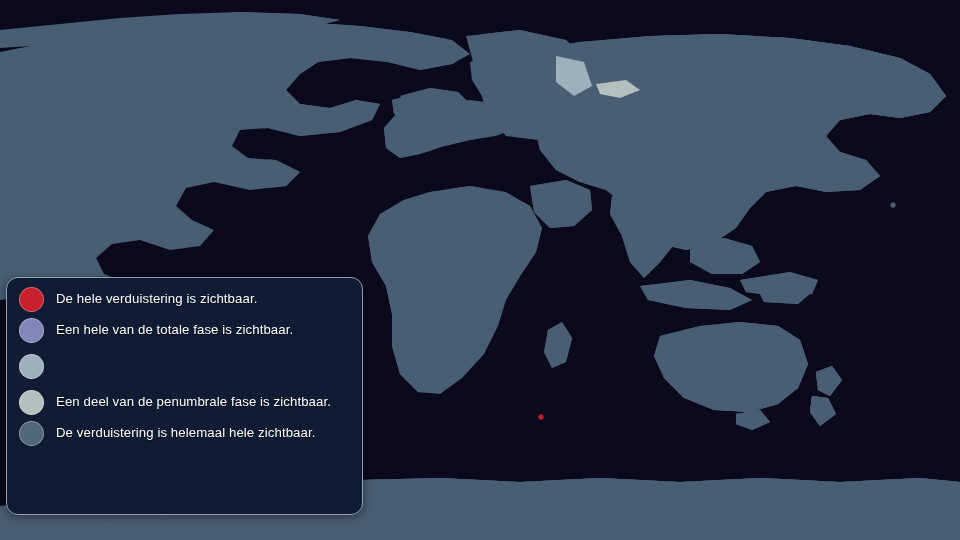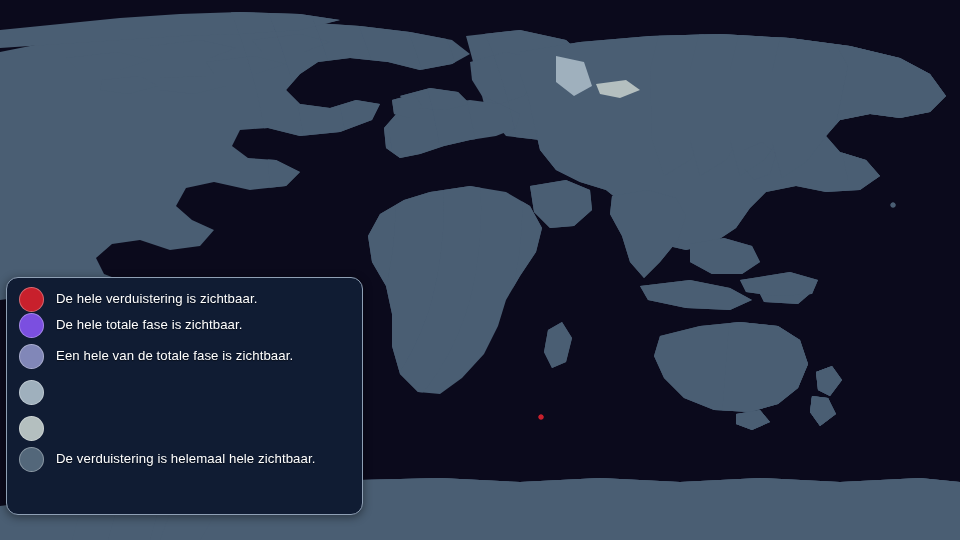--- a/index.html
+++ b/index.html
@@ -245,36 +245,33 @@
   </div>
 
   <div id="legend">
 
     <div class="lrow">
       <span class="sw" style="background:#c8202c"></span>
       <span class="ltxt">De hele verduistering is zichtbaar.</span>
     </div>
 
 
-    <div class="lrow">
-      <span class="sw" style="background:#7b4fe0"></span>
-      <span class="ltxt">De hele totale fase is zichtbaar.</span>
-    </div>
 
     <div class="lrow tall">
       <span class="sw" style="background:#8187b8"></span>
       <span class="ltxt">Een hele van de totale fase is zichtbaar.</span>
     </div>
 
     <div class="lrow tall">
       <span class="sw" style="background:#9fb0bd"></span>
     </div>
 
     <div class="lrow tall">
       <span class="sw" style="background:#b4bfbf"></span>
+      <span class="ltxt">Een deel van de penumbrale fase is zichtbaar.</span>
     </div>
 
     <div class="lrow">
       <span class="sw" style="background:#53677a"></span>
       <span class="ltxt">De verduistering is helemaal hele zichtbaar.</span>
     </div>
 
   </div>
 </div>
 

